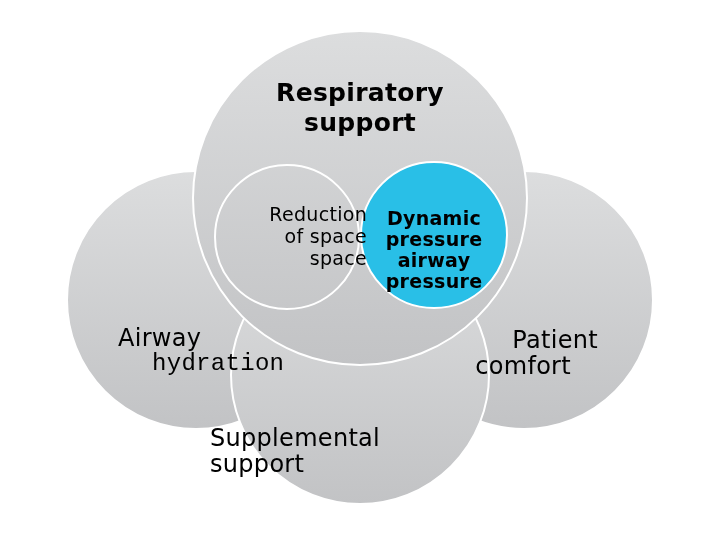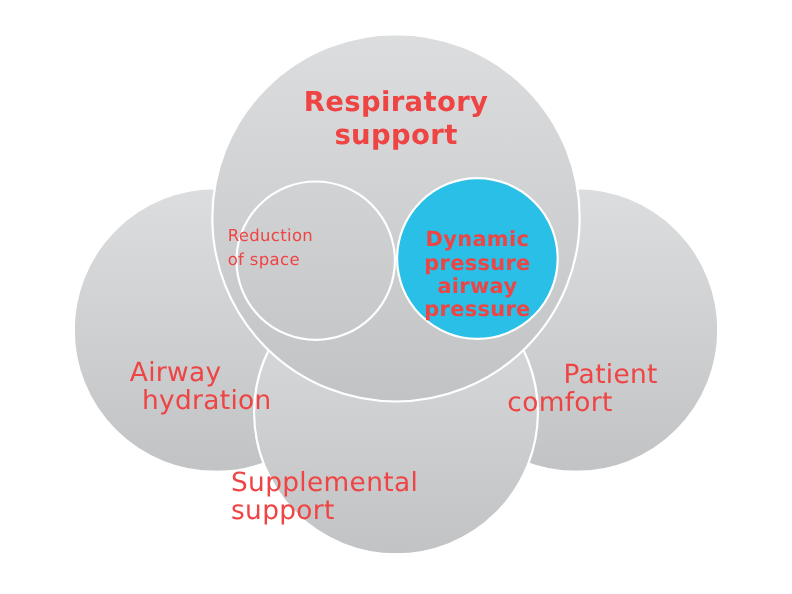--- a/index.html
+++ b/index.html
@@ -29,51 +29,51 @@
     background: transparent;
     border: 2px solid #ffffff;
   }
   .c-cyan {
     left: 360px; top: 161px; width: 148px; height: 148px;
     background: #29bfe7;
     border: 2px solid #ffffff;
   }
   .label {
     position: absolute;
-    color: #ef4444;
+    color: #000000;
     letter-spacing: 0.3px;
     -webkit-font-smoothing: antialiased;
   }
   .l-respiratory {
     left: 210px; top: 78px; width: 300px;
     text-align: center;
     font-size: 25px; font-weight: bold; line-height: 30px;
   }
   .l-reduction {
     left: 207px; top: 203px; width: 160px;
-    text-align: left;
-    font-size: 15px; font-weight: normal; line-height: 22px;
+    text-align: right;
+    font-size: 19px; font-weight: normal; line-height: 22px;
   }
   .l-dynamic {
     left: 359px; top: 208px; width: 150px;
     text-align: center;
     font-size: 19px; font-weight: bold; line-height: 21px;
   }
   .l-airway {
     left: 118px; top: 325px;
     text-align: left;
     font-size: 24px; font-weight: normal; line-height: 26px;
   }
-  .l-airway .line2 { margin-left: 11px; }
+  .l-airway .line2 { margin-left: 34px; font-family: Liberation Mono, monospace; }
   .l-patient {
     left: 416px; top: 327px; width: 182px;
     text-align: right;
     font-size: 24px; font-weight: normal; line-height: 26px;
   }
-  .l-patient .line2 { margin-right: 41px; }
+  .l-patient .line2 { margin-right: 27px; }
   .l-supplemental {
     left: 210px; top: 425px; width: 300px;
     text-align: left;
     font-size: 24px; font-weight: normal; line-height: 26px;
   }
 </style>
 </head>
 <body>
 
 <div class="canvas">
@@ -87,20 +87,21 @@
   <div class="circle c-cyan"></div>
 
   <div class="label l-respiratory">
     <div class="line1">Respiratory</div>
     <div class="line2">support</div>
   </div>
 
   <div class="label l-reduction">
     <div class="line1">Reduction</div>
     <div class="line2">of space</div>
+    <div class="line3">space</div>
   </div>
 
   <div class="label l-dynamic">
     <div class="line1">Dynamic</div>
     <div class="line2">pressure</div>
     <div class="line3">airway</div>
     <div class="line4">pressure</div>
   </div>
 
   <div class="label l-airway">

